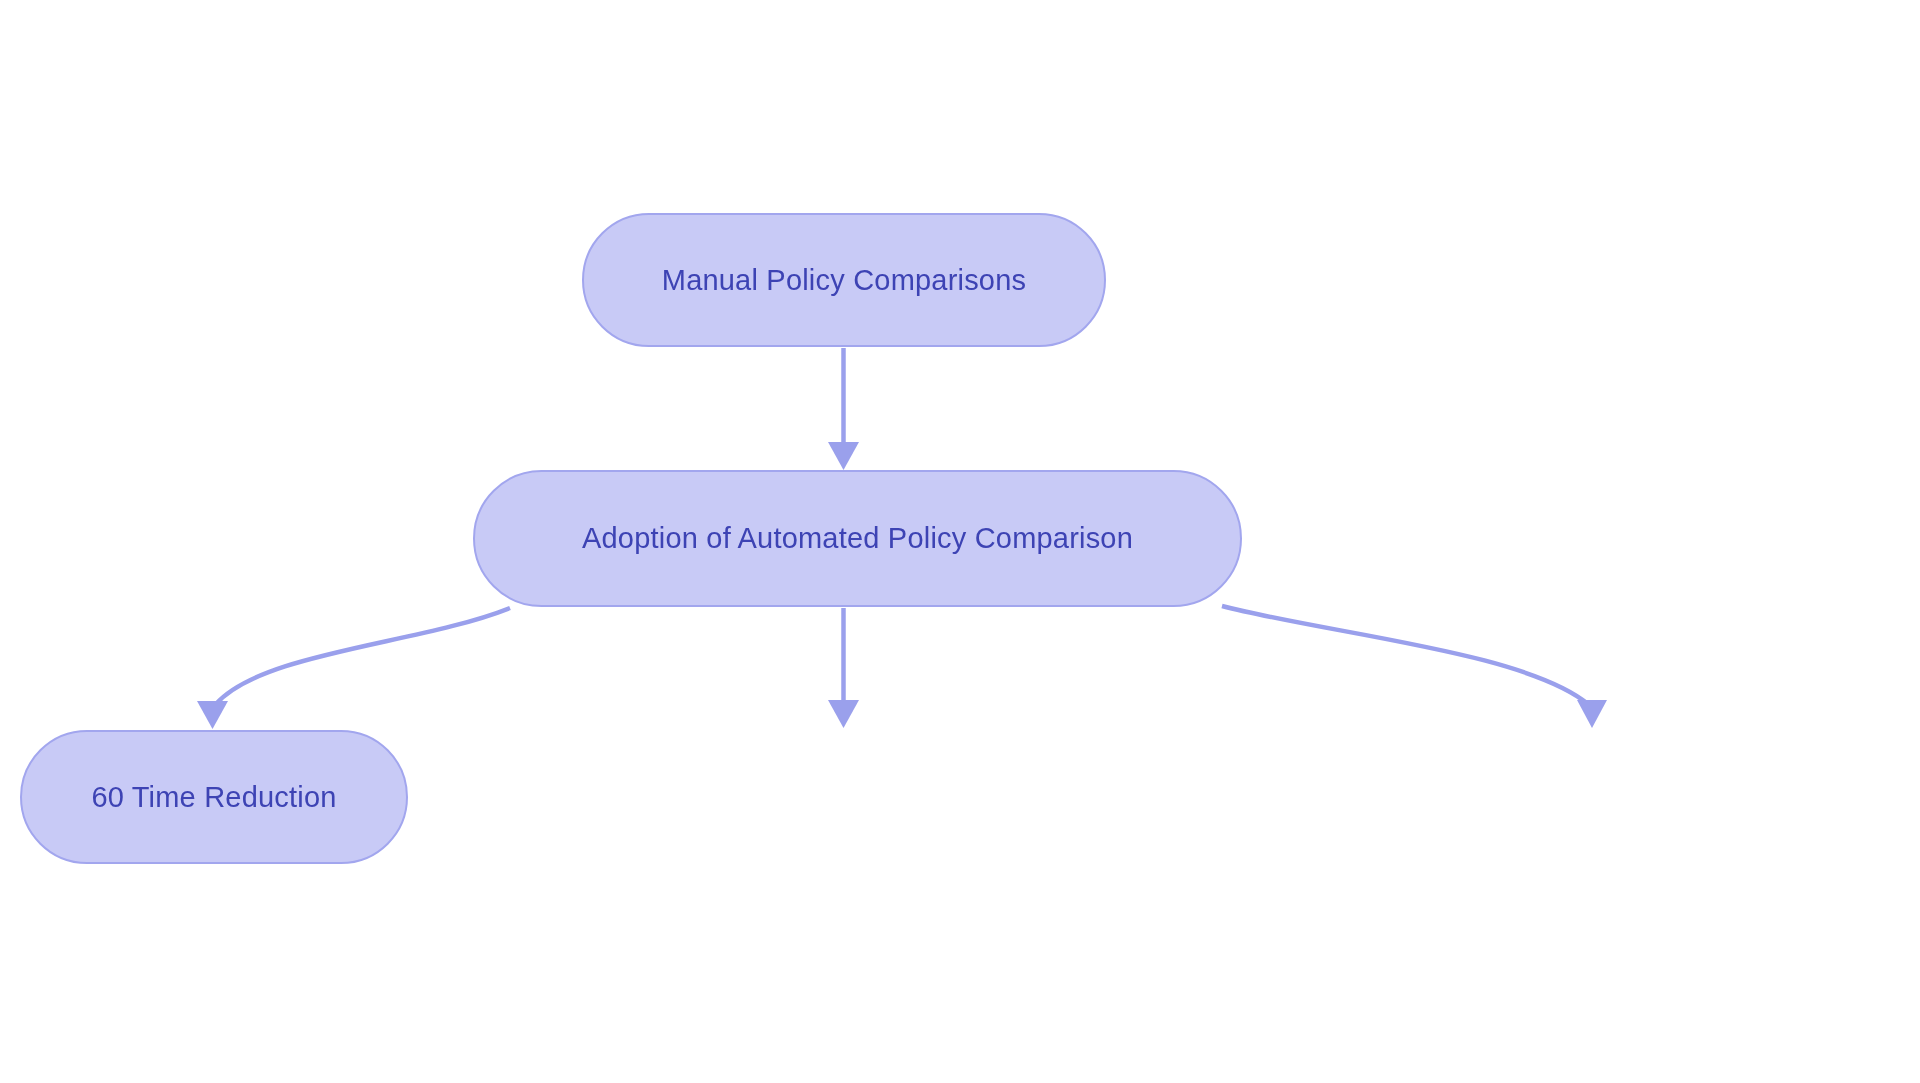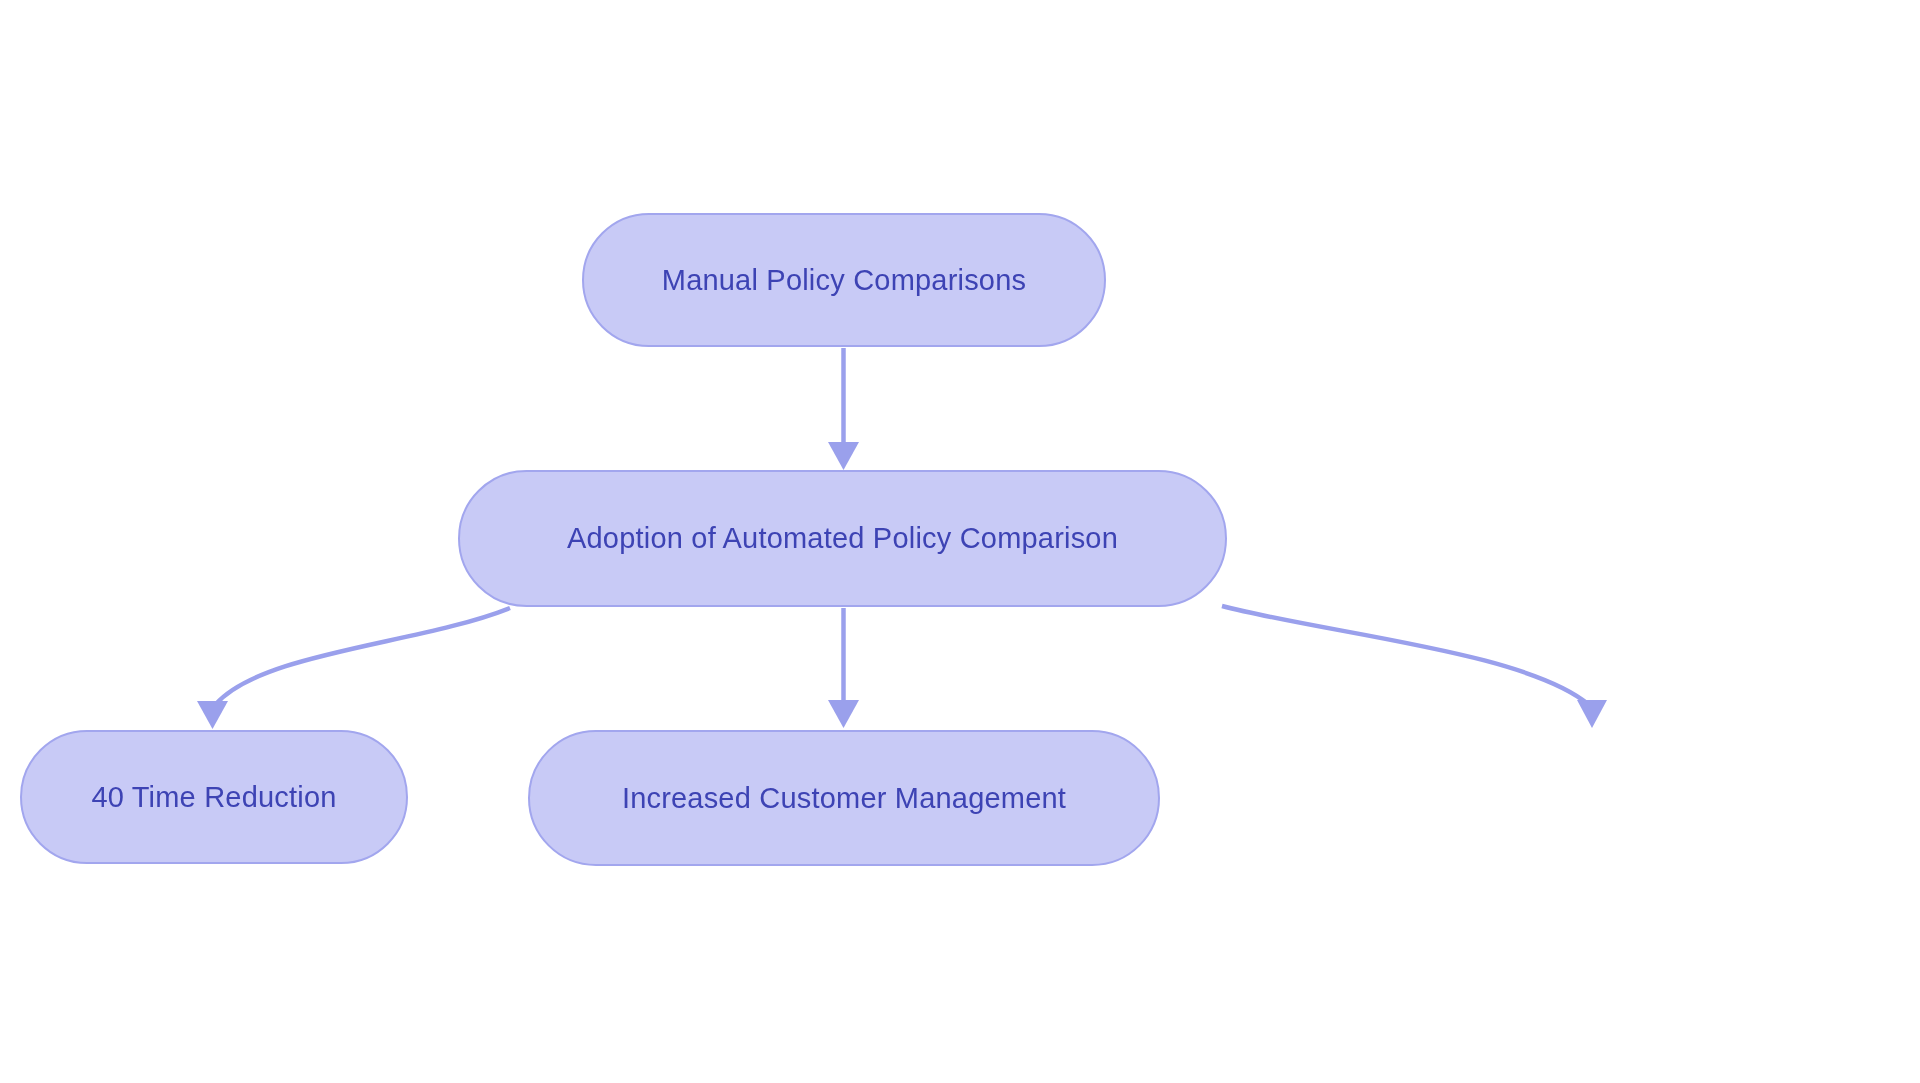--- a/index.html
+++ b/index.html
@@ -41,21 +41,21 @@
     background: var(--node-fill, #c8caf6);
     border: 2px solid var(--node-border, #a2a6ee);
     border-radius: 70px;
     color: var(--text, #3d43b4);
     font-size: 29px;
     letter-spacing: 0.2px;
     text-align: center;
     white-space: nowrap;
   }
   .node-manual   { left: 582px;  top: 213px; width: 524px; height: 134px; }
-  .node-adoption { left: 458px;  top: 470px; width: 769px; height: 137px; }
+  .node-adoption { left: 473px;  top: 470px; width: 769px; height: 137px; }
   .node-time     { left: 20px;   top: 730px; width: 388px; height: 134px; }
   .node-customer { left: 528px;  top: 730px; width: 632px; height: 136px; }
   .node-errors   { left: 1283px; top: 730px; width: 622px; height: 136px; }
 </style>
 </head>
 <body>
 
 <div id="canvas">
 
   <svg id="edge-layer" viewBox="0 0 1920 1083" xmlns="http://www.w3.org/2000/svg">
@@ -75,21 +75,18 @@
 
   <div class="node node-manual">
     <span>Manual Policy Comparisons</span>
   </div>
 
   <div class="node node-adoption">
     <span>Adoption of Automated Policy Comparison</span>
   </div>
 
   <div class="node node-time">
-    <span>40 Time Reduction</span>
+    <span>60 Time Reduction</span>
   </div>
 
-  <div class="node node-customer">
-    <span>Increased Customer Management</span>
-  </div>
 
 
 </div>
 
 </body></html>

